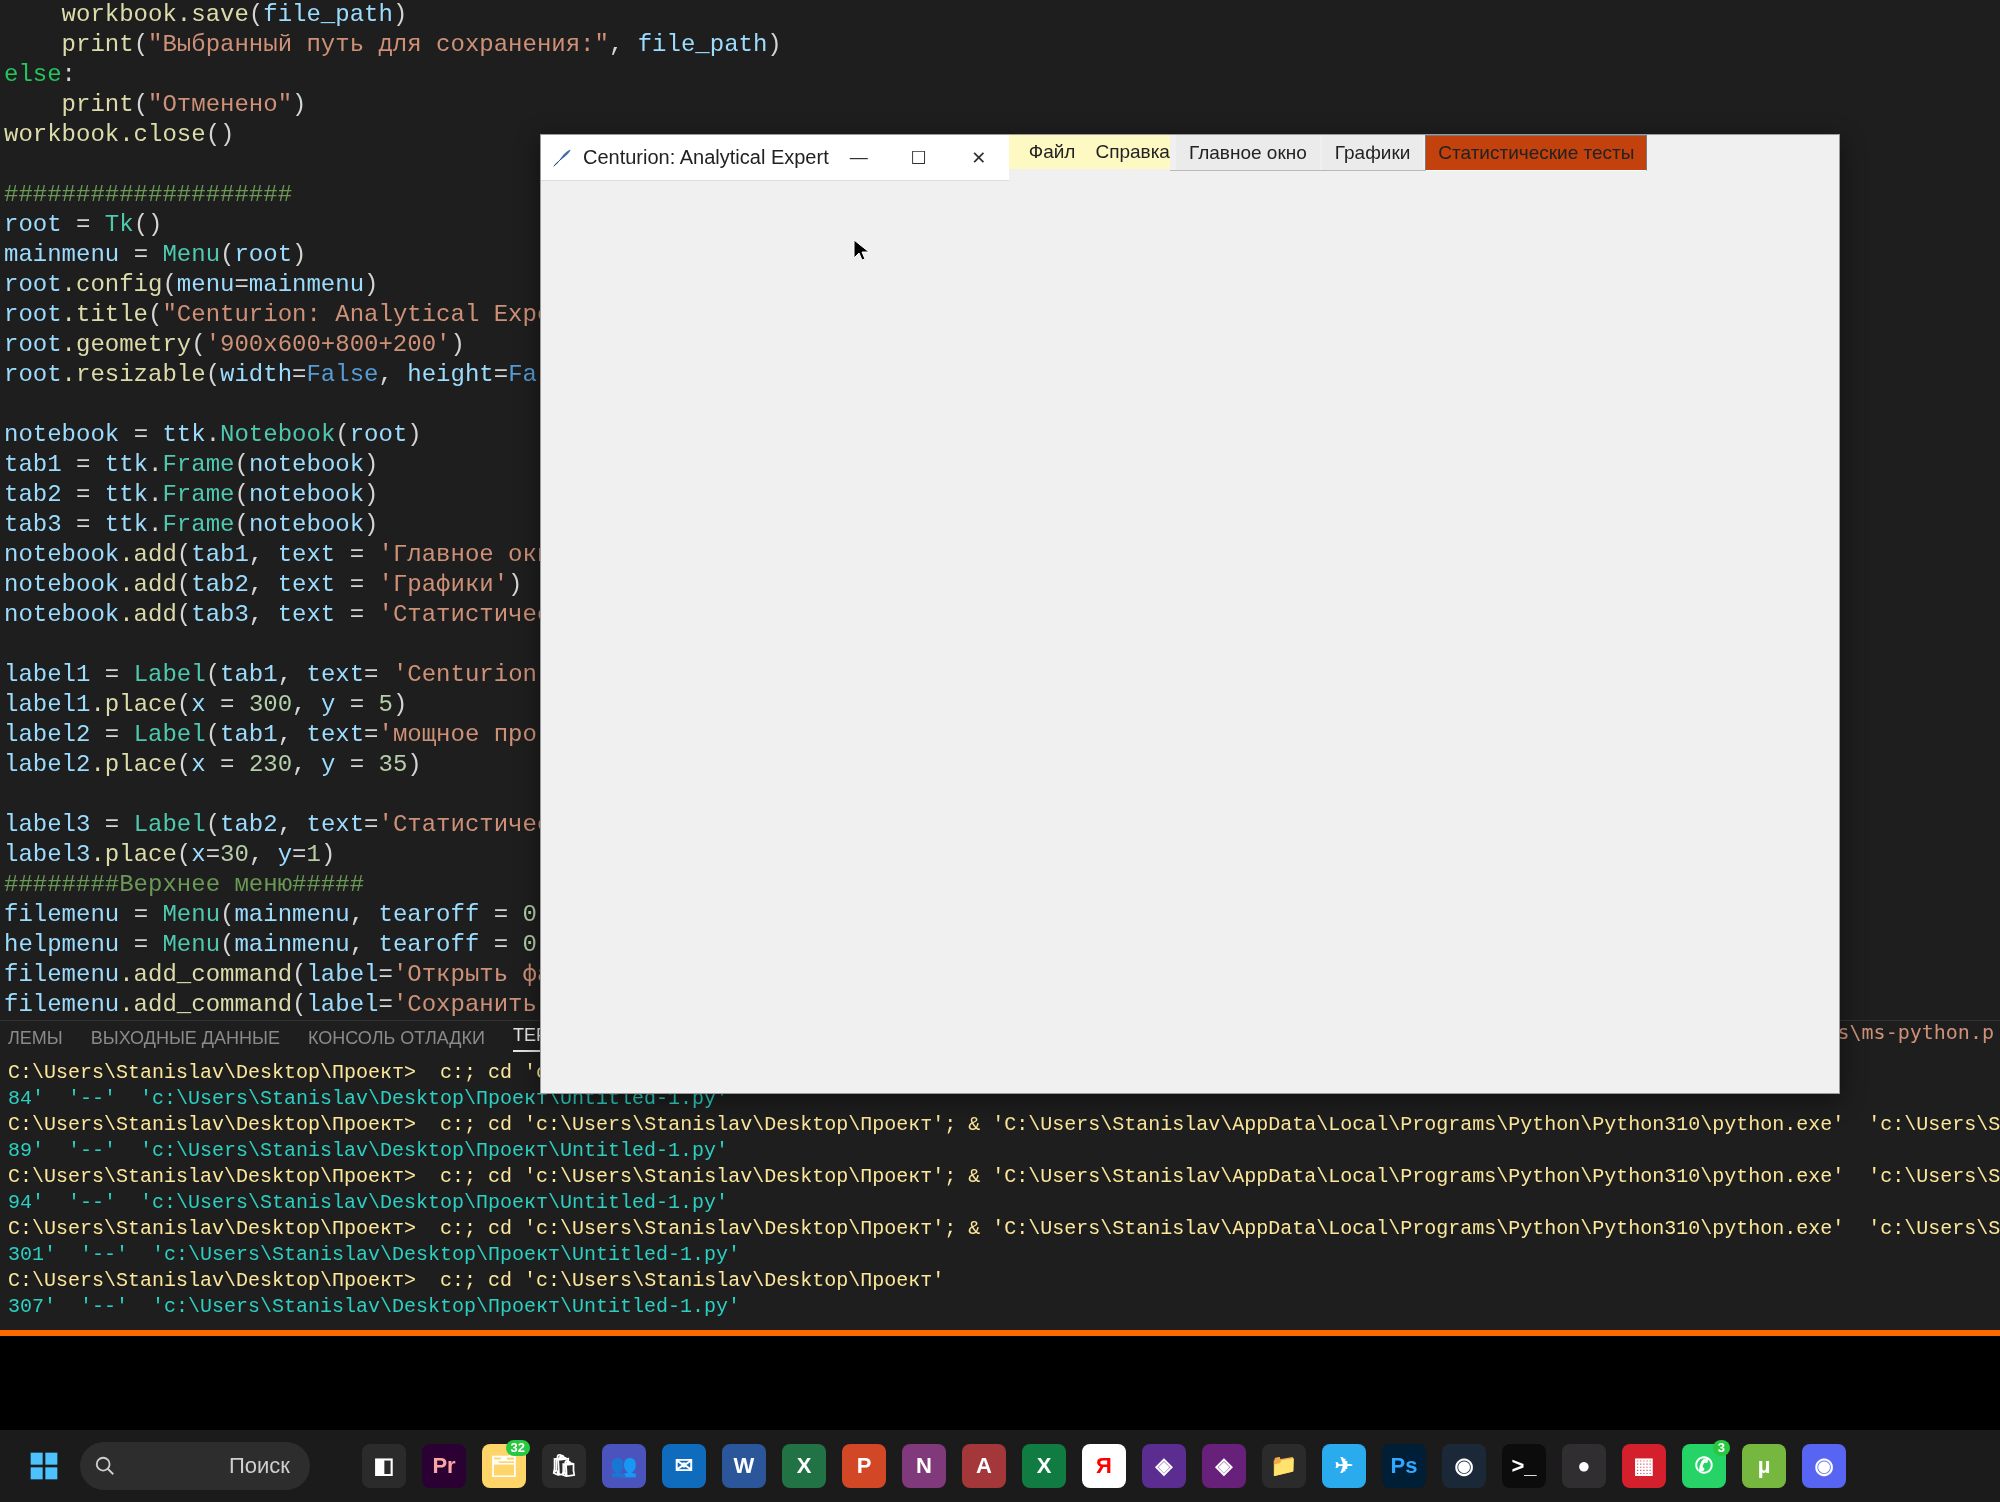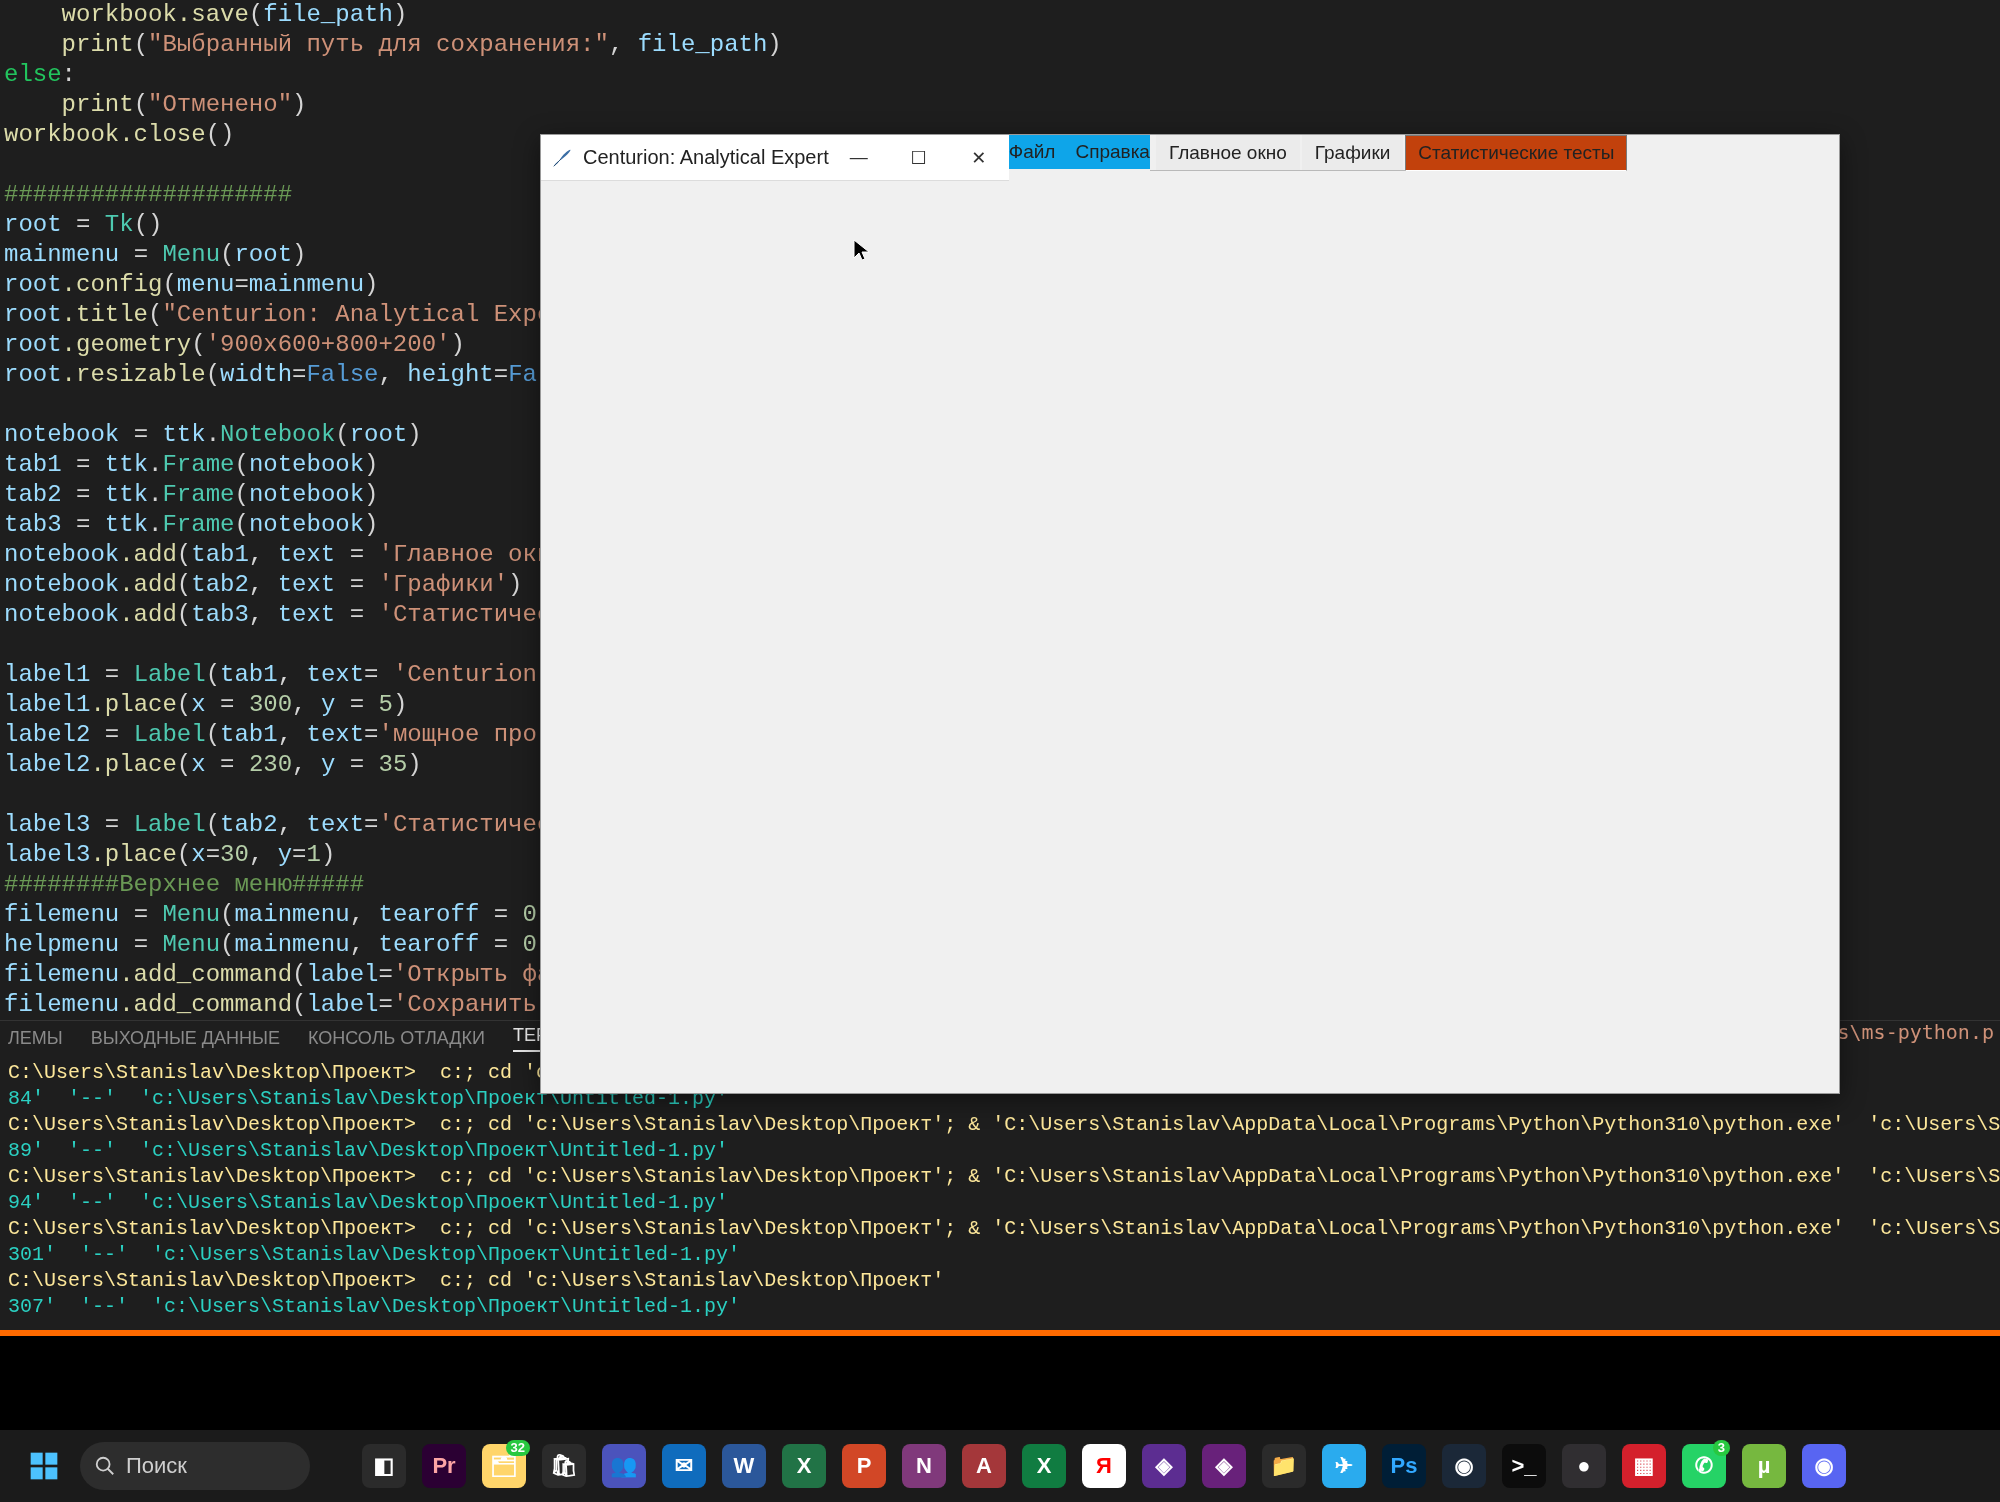--- a/index.html
+++ b/index.html
@@ -105,20 +105,21 @@
     border-radius: 24px;
     height: 48px;
     display: flex;
     align-items: center;
     padding: 0 20px 0 14px;
     gap: 10px;
     color: #cfcfcf;
     font-family: "Segoe UI", Arial, sans-serif;
     font-size: 22px;
     min-width: 230px;
+    justify-content: space-between;
   }
   .tb-icons {
     display:flex; gap:16px; margin-left:40px;
   }
   .tb-icon {
     width:44px; height:44px;
     border-radius:8px;
     display:flex; align-items:center; justify-content:center;
     font-size:22px;
     color:#fff;
@@ -160,24 +161,24 @@
     flex:1;
   }
   .tk-winbtns { display:flex; height:100%; }
   .tk-winbtn {
     width:60px; display:flex; align-items:center; justify-content:center;
     font-size:18px; color:#333;
   }
 
   .tk-menubar {
     height:34px;
-    background:#0ea5e9;
+    background:#fef9c3;
     display:flex; align-items:center;
     gap:20px;
-    padding-left:0;
+    padding-left:20px;
     font-size:19px; color:#222;
   }
 
   .tk-tabs {
     height:36px;
     background:#f0f0f0;
     display:flex; align-items:flex-start;
     padding-left:6px; gap:2px;
     border-bottom:1px solid #b9b9b9;
   }

